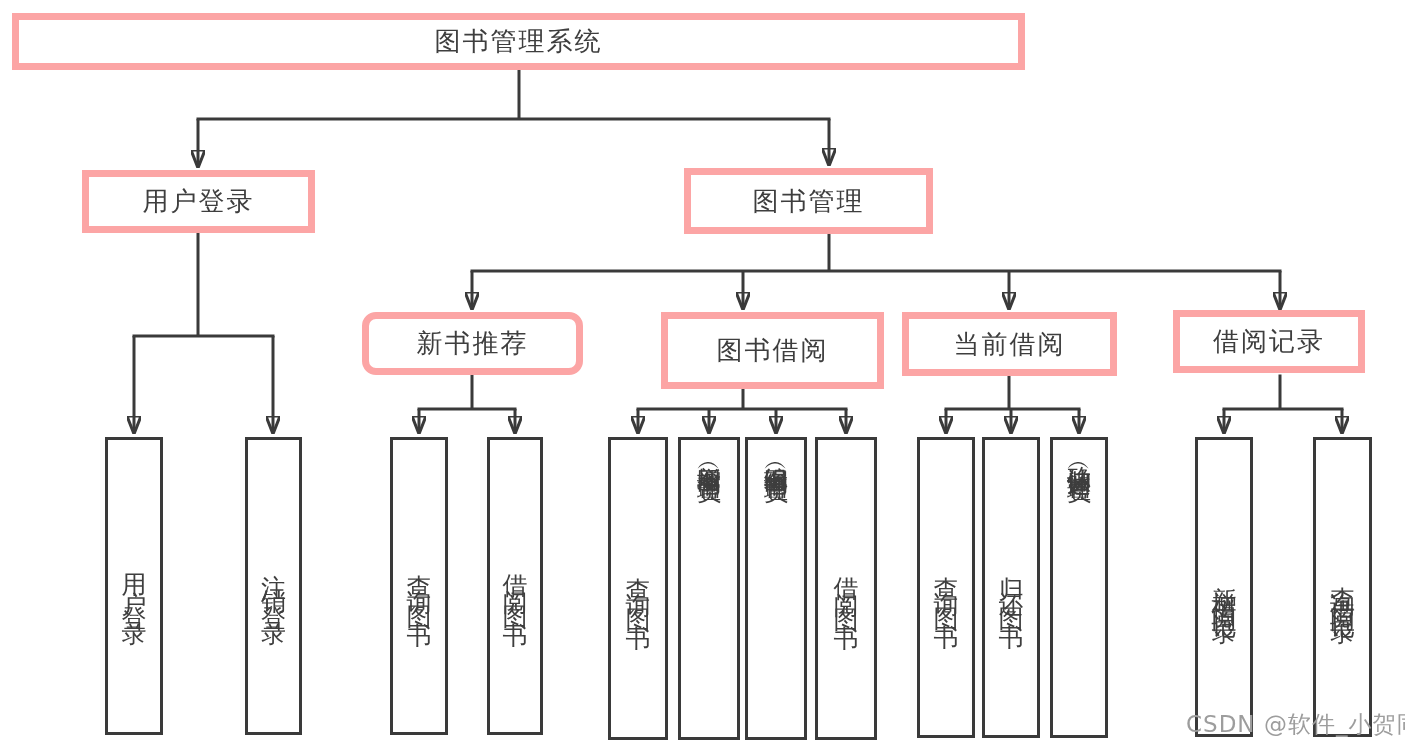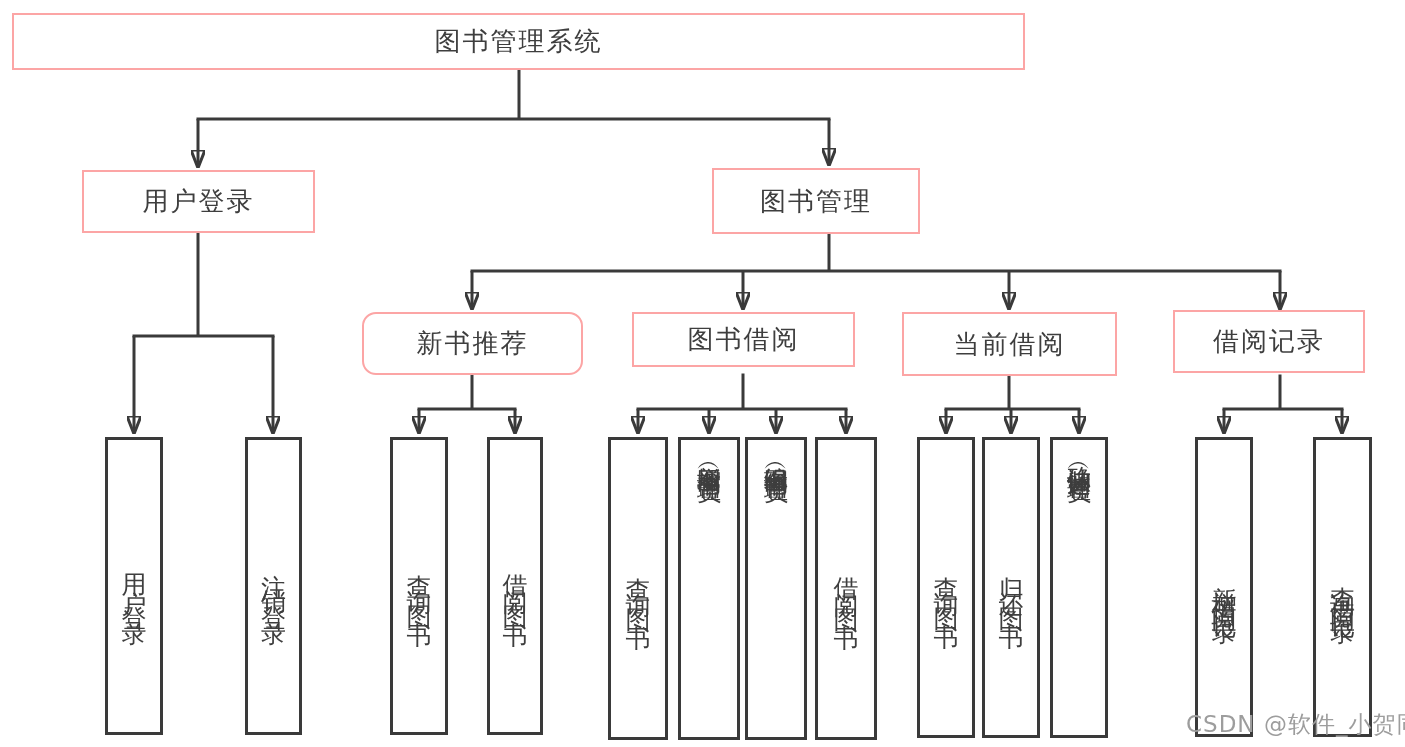--- a/index.html
+++ b/index.html
@@ -25,21 +25,21 @@
   #connectors path {
     fill: none;
     stroke: #3a3a3a;
     stroke-width: 3;
     stroke-linecap: square;
   }
   #connectors path.arrow { stroke-linecap: butt; }
   .hbox {
     position: absolute;
     background: #ffffff;
-    border: 2px solid #fca5a5;
+    border: 7px solid #fca5a5;
     display: flex;
     align-items: center;
     justify-content: center;
     font-size: 26px;
     letter-spacing: 2px;
     color: #3e3e3e;
     z-index: 2;
     box-sizing: border-box;
     white-space: nowrap;
   }
@@ -121,28 +121,28 @@
     <path class="arrow" d="M1342 409 V430" marker-end="url(#arrowhead)"></path>
   </svg>
 
   <div class="hbox" style="left:12px; top:13px; width:1013px; height:57px;">
     <span>图书管理系统</span>
   </div>
 
   <div class="hbox" style="left:82px; top:170px; width:233px; height:63px;">
     <span>用户登录</span>
   </div>
-  <div class="hbox" style="left:712px; top:168px; width:208px; height:66px;">
+  <div class="hbox" style="left:684px; top:168px; width:249px; height:66px;">
     <span>图书管理</span>
   </div>
 
   <div class="hbox" style="left:362px; top:312px; width:221px; height:63px;border-radius:14px;">
     <span>新书推荐</span>
   </div>
-  <div class="hbox" style="left:632px; top:312px; width:223px; height:55px;">
+  <div class="hbox" style="left:661px; top:312px; width:223px; height:77px;">
     <span>图书借阅</span>
   </div>
   <div class="hbox" style="left:902px; top:312px; width:215px; height:64px;text-align:center;">
     <span>当前借阅</span>
   </div>
   <div class="hbox" style="left:1173px; top:310px; width:192px; height:63px;align-items:center;">
     <span>借阅记录</span>
   </div>
 
   <div class="vbox short" style="left:105px; top:437px; width:58px; height:298px;">

